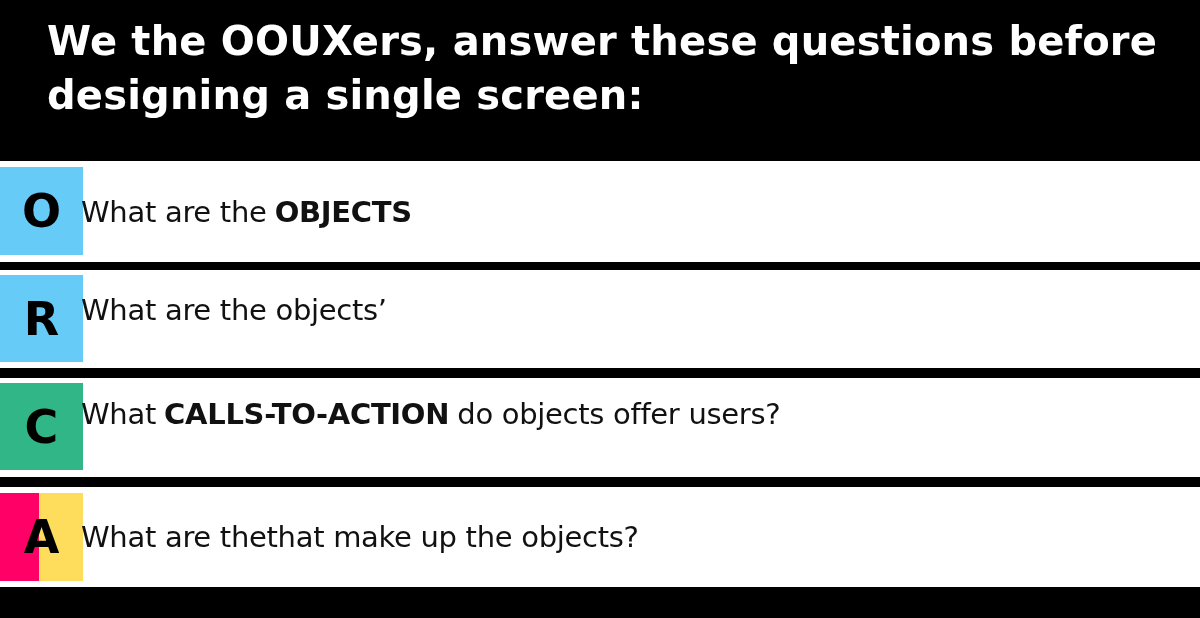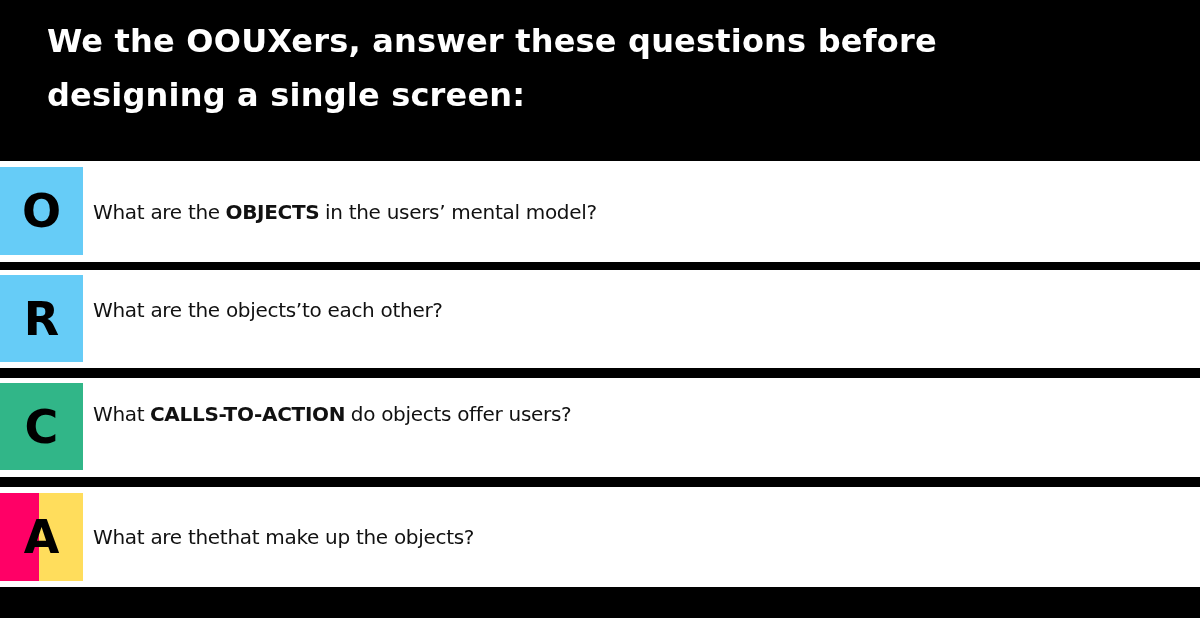--- a/index.html
+++ b/index.html
@@ -3,65 +3,63 @@
   <meta charset="utf-8">
   <style>
     html, body { margin: 0; padding: 0; }
     body {
       width: 1200px; height: 618px; background: #000; overflow: hidden;
       position: relative; font-family: "DejaVu Sans", sans-serif;
     }
     .title {
       position: absolute; left: 47px; top: 14px; width: 1130px;
       color: #fff; font-family: "DejaVu Sans", sans-serif; font-weight: bold;
-      font-size: 32px; line-height: 54px; letter-spacing: 0.2px;
+      font-size: 40px; line-height: 54px; letter-spacing: 0.2px;
     }
     .band {
       position: absolute; left: 0; width: 1200px; background: #fff;
     }
     .letter-box {
       position: absolute; left: 0; width: 83px;
       display: flex; align-items: center; justify-content: center;
       font-family: "DejaVu Sans", sans-serif; font-weight: bold;
       font-size: 46px; color: #000;
     }
     .question {
-      position: absolute; left: 93px;
+      position: absolute; left: 81px;
       display: flex; align-items: center;
-      font-family: "DejaVu Sans", sans-serif; font-size: 20px;
+      font-family: "DejaVu Sans", sans-serif; font-size: 29px;
       color: #111; white-space: nowrap; letter-spacing: -0.3px;
     }
     .question b { font-weight: bold; margin: 0 0.28em; }
   </style>
 </head>
 <body>
 
 <div class="title">
   <div>We the OOUXers, answer these questions before</div>
   <div>designing a single screen:</div>
 </div>
 
 <div class="band" style="top:161px;height:101px;">
   <div class="letter-box" style="top:6px;height:88px;background:#66CCF7;">
     <span>O</span>
   </div>
   <div class="question" style="top:0;height:101px;">
     <span>What are the</span>
       <b>OBJECTS</b>
-      <span>in the users’ mental model?</span>
   </div>
 </div>
 
 <div class="band" style="top:270px;height:98px;">
   <div class="letter-box" style="top:5px;height:87px;background:#66CCF7;">
     <span>R</span>
   </div>
   <div class="question" style="top:0;height:80px;">
     <span>What are the objects’</span>
-      <span>to each other?</span>
   </div>
 </div>
 
 <div class="band" style="top:378px;height:99px;">
   <div class="letter-box" style="top:5px;height:87px;background:#31B688;">
     <span>C</span>
   </div>
   <div class="question" style="top:0;height:71px;">
     <span>What</span>
       <b>CALLS-TO-ACTION</b>

